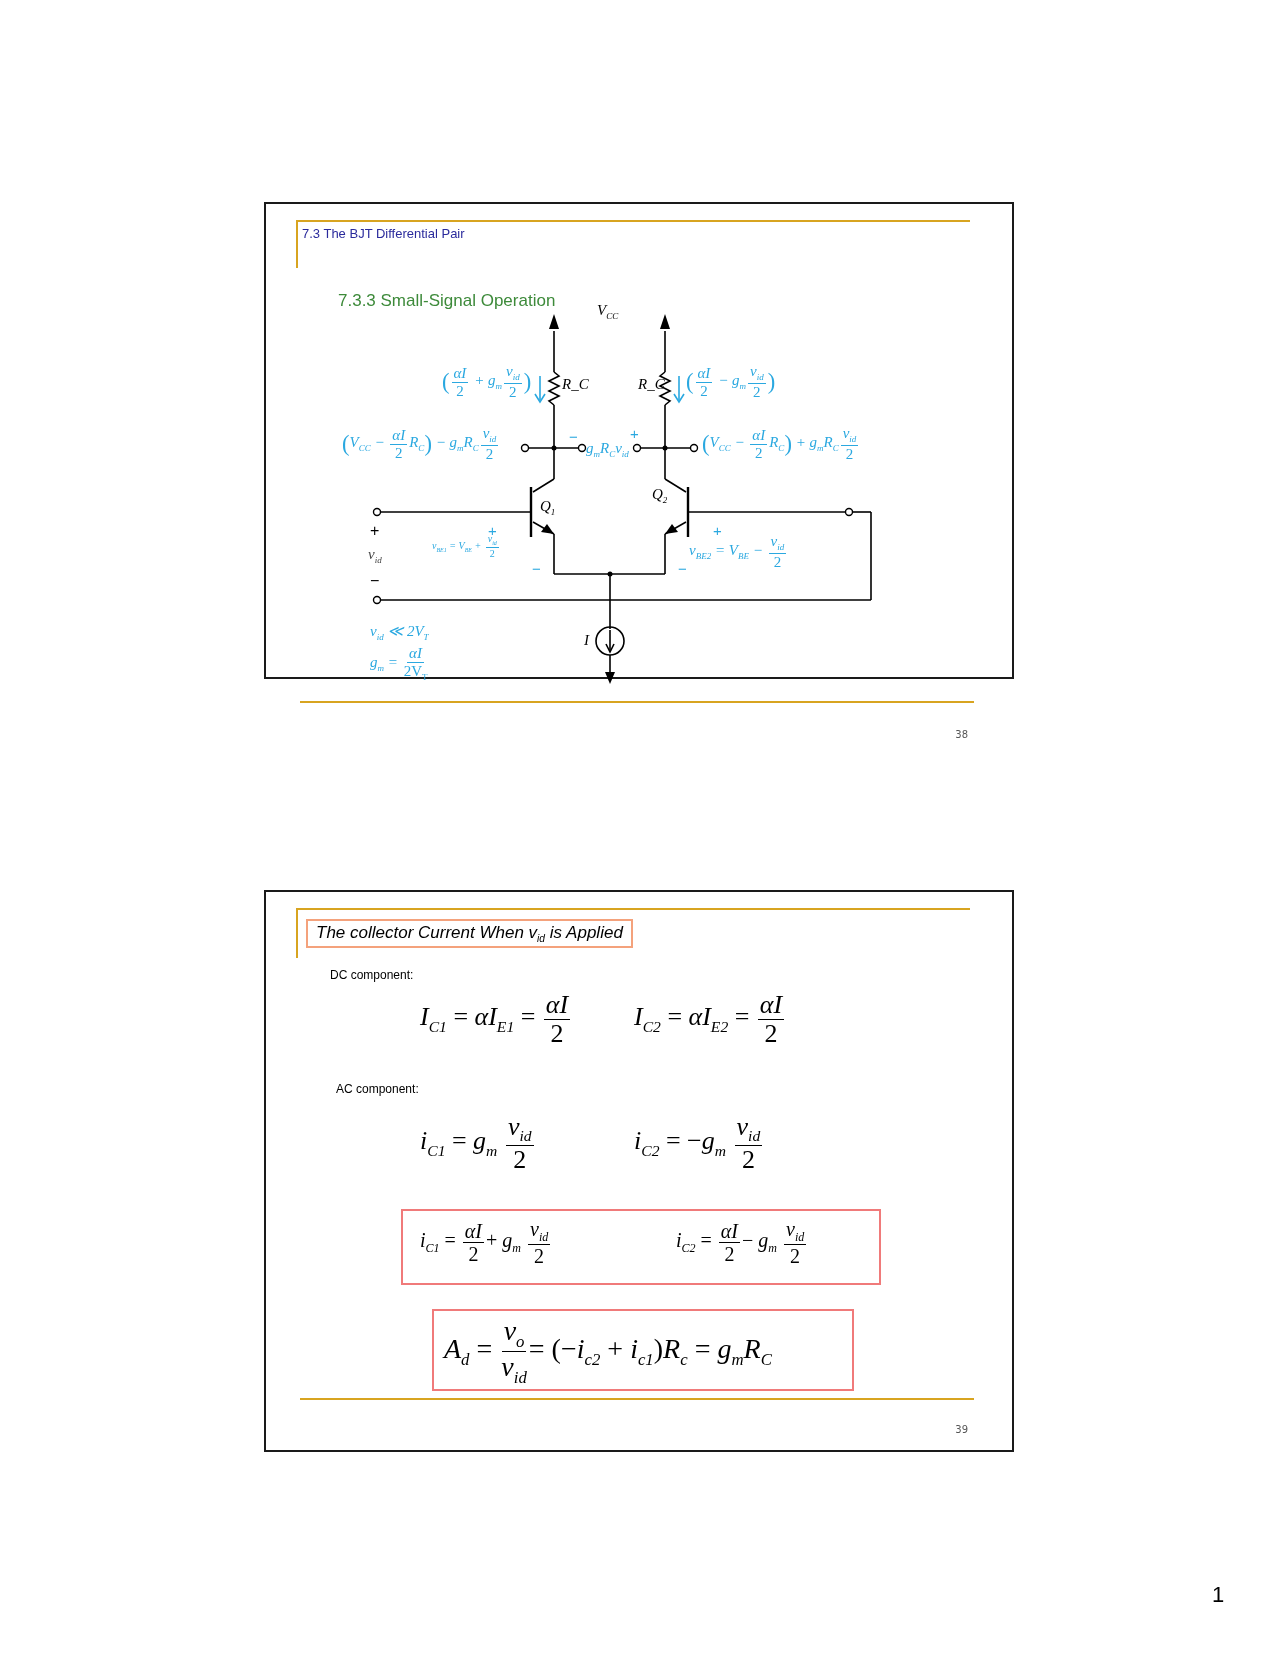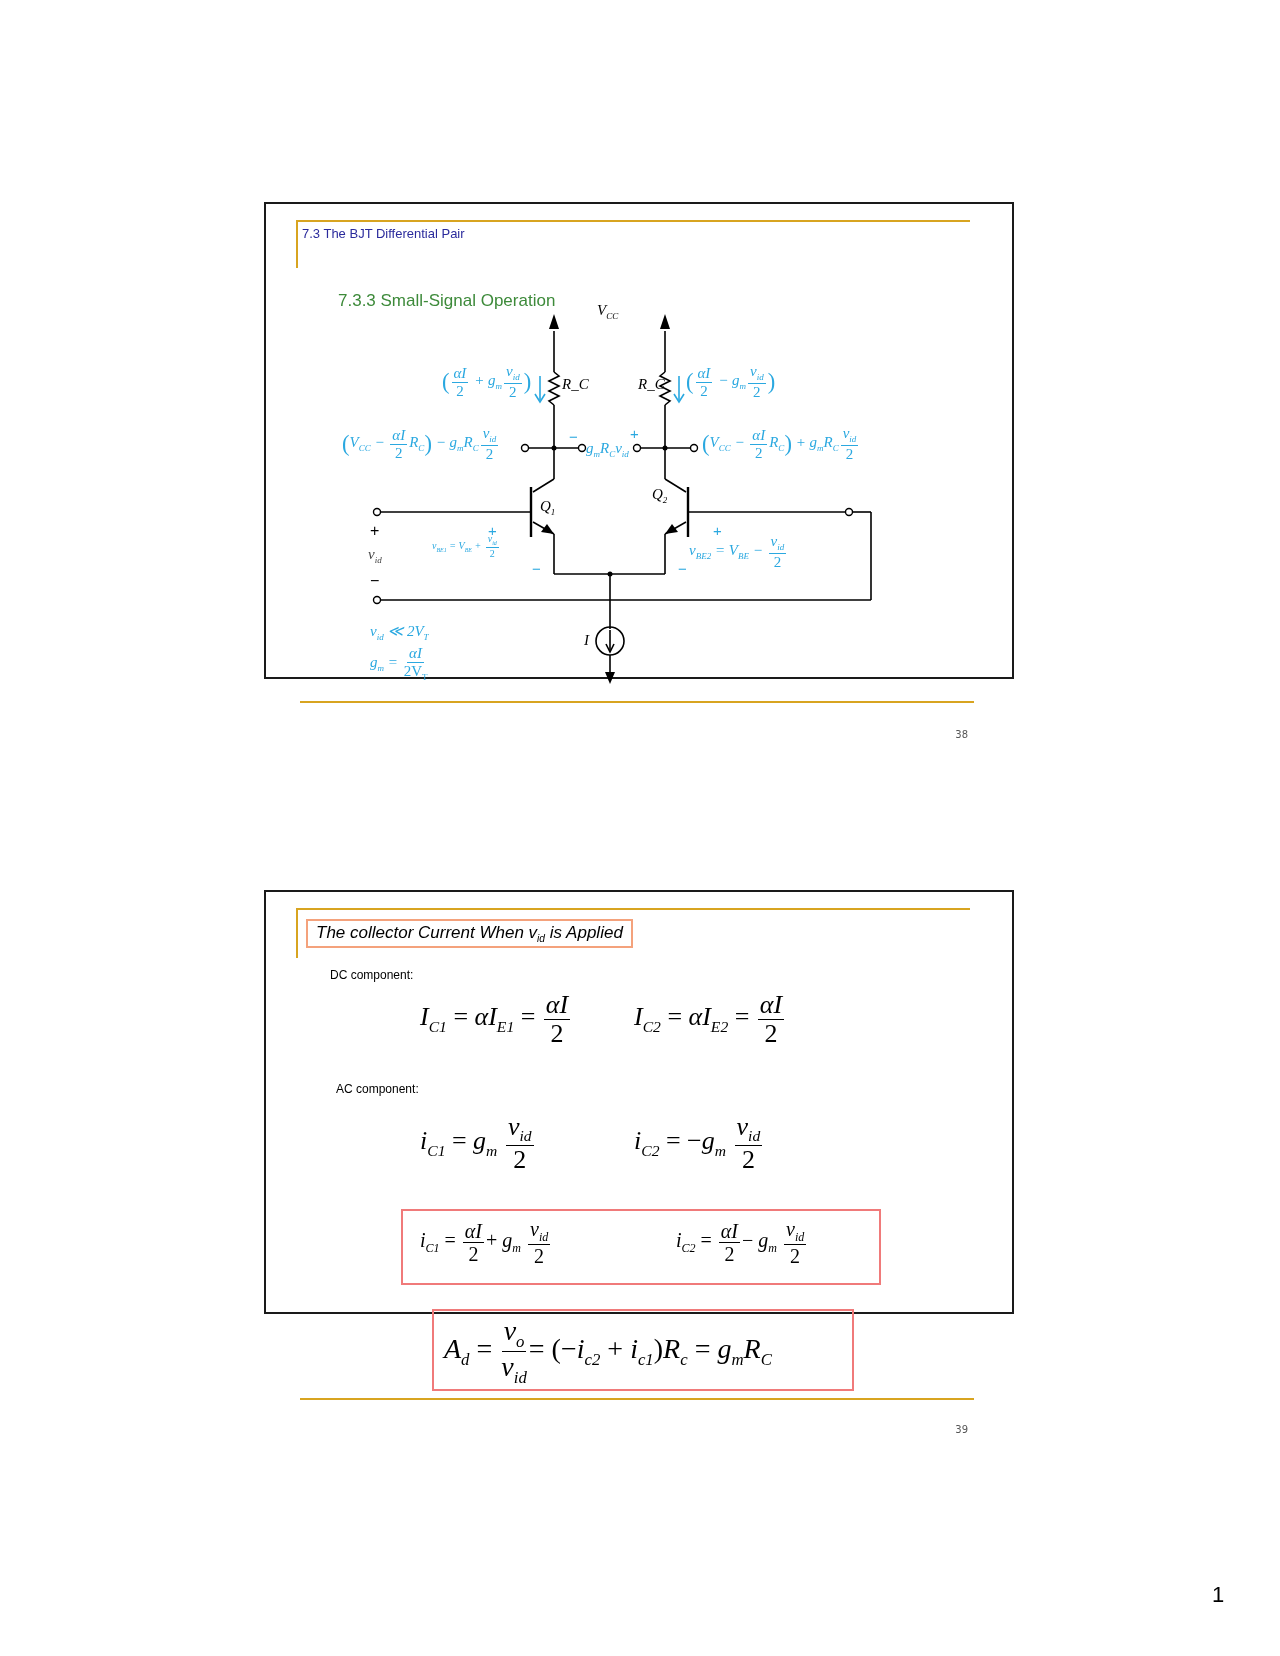--- a/index.html
+++ b/index.html
@@ -1,20 +1,20 @@
 <!DOCTYPE html>
 <html><head>
 <meta charset="utf-8">
 <style>
   html, body { margin:0; padding:0; }
   body { width:1280px; height:1656px; background:#ffffff; position:relative; overflow:hidden;
          font-family:"Liberation Sans", sans-serif; color:#000; }
   .slide { position:absolute; left:264px; width:750px; border:2px solid #1a1a1a; background:#fff; box-sizing:border-box; }
   #slide1 { top:202px; height:477px; }
-  #slide2 { top:890px; height:424px; }
+  #slide2 { top:890px; height:562px; }
   .gold-top { position:absolute; left:30px; right:42px; height:2px; background:#d8a420; }
   .gold-left { position:absolute; left:30px; width:2px; background:#d8a420; }
   .gold-bottom { position:absolute; left:34px; right:38px; height:2px; background:#d8a420; }
   .pagenum { position:absolute; right:44px; font-family:"DejaVu Sans", sans-serif; font-size:10px; color:#555; }
   .section { position:absolute; left:36px; top:22px; font-size:13px; color:#2a2a9c; }
   .title1 { position:absolute; left:72px; top:47px; font-size:17px; color:#3d8a3a;margin-top:40px; }
   .math { font-family:"Liberation Serif", serif; font-style:italic; }
   .cyan { color:#2aa8e0; }
   .abs { position:absolute; white-space:nowrap; }
   .frac { display:inline-flex; flex-direction:column; align-items:center; vertical-align:middle; line-height:1; margin:0 2px; }

